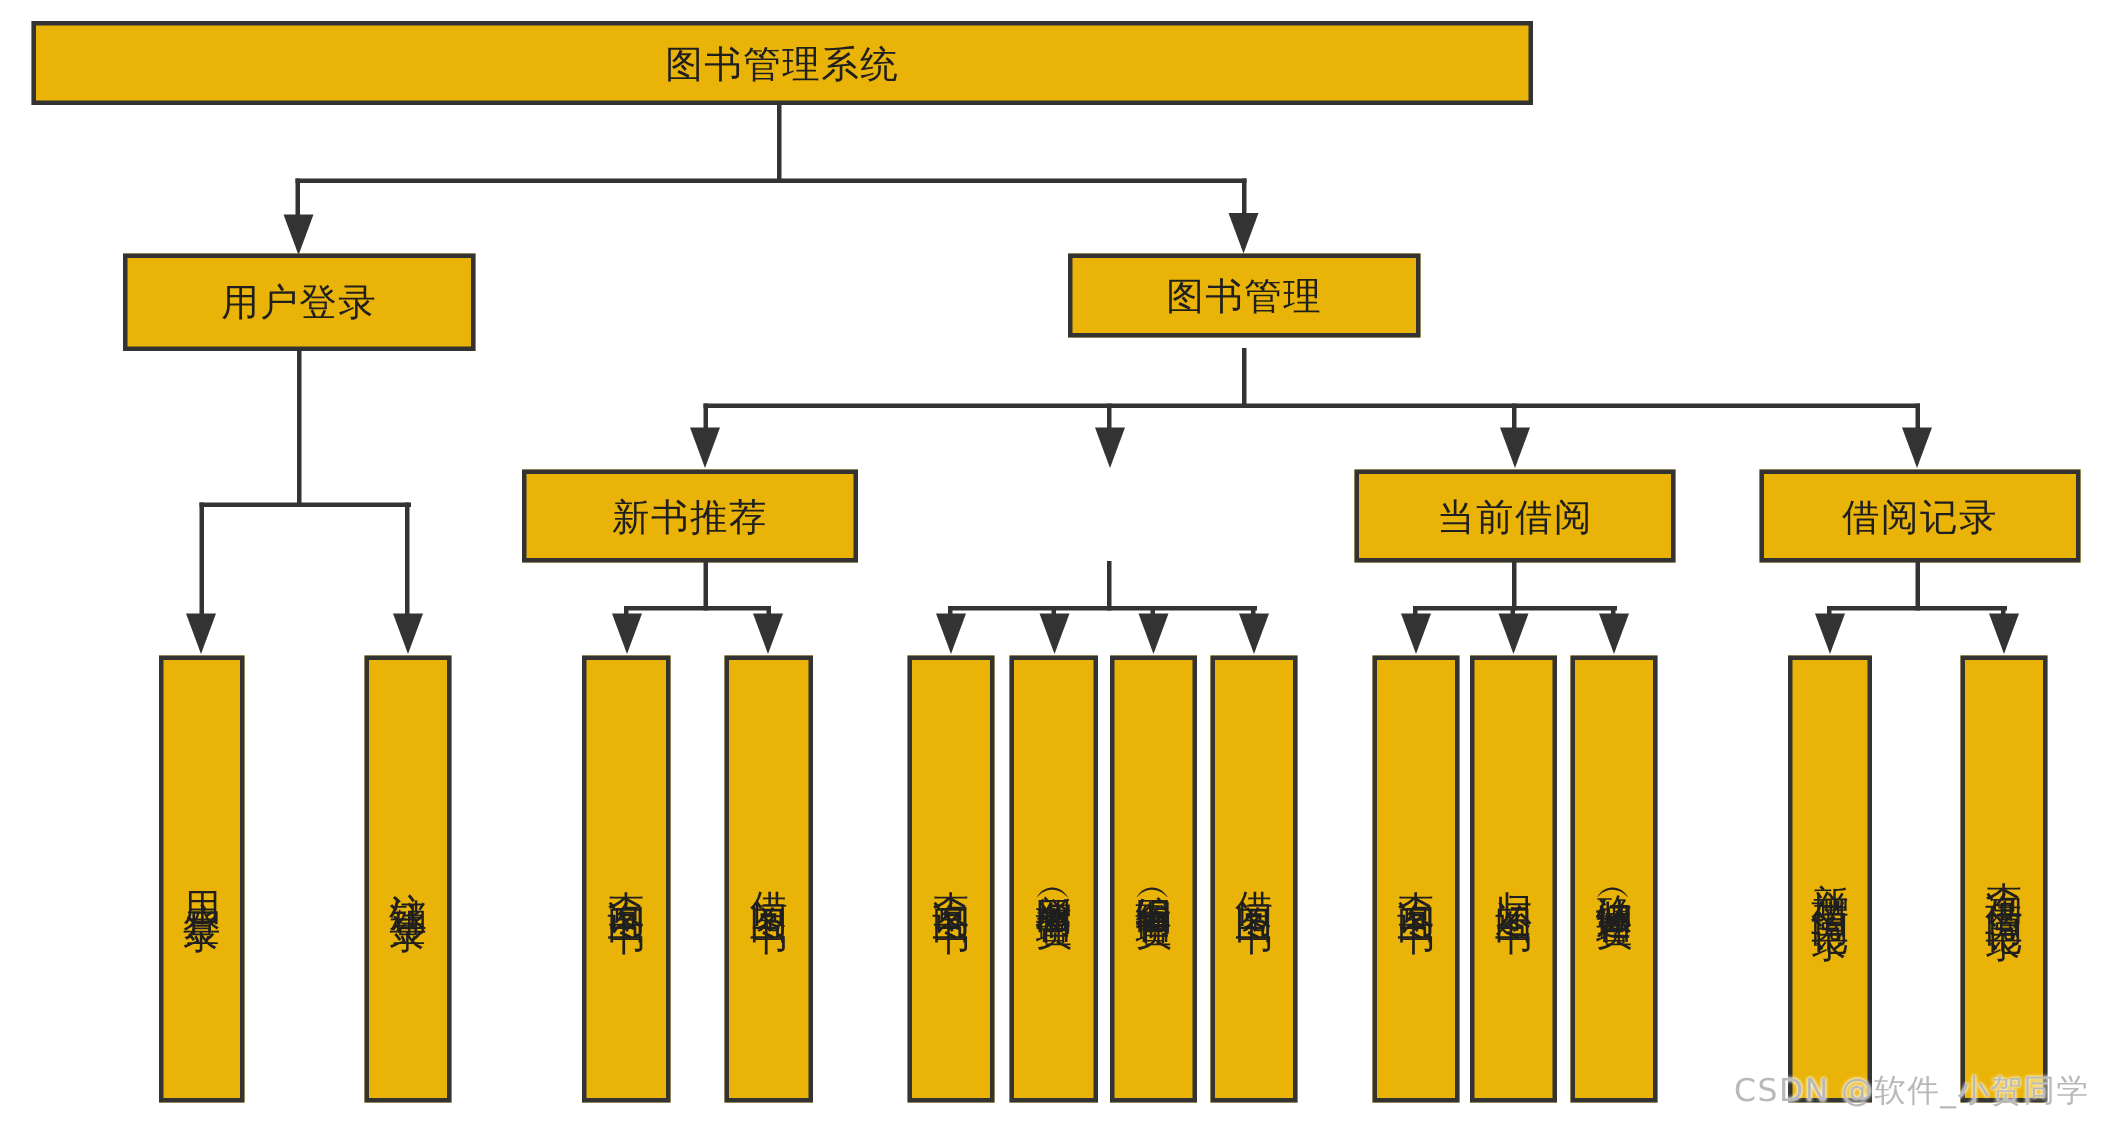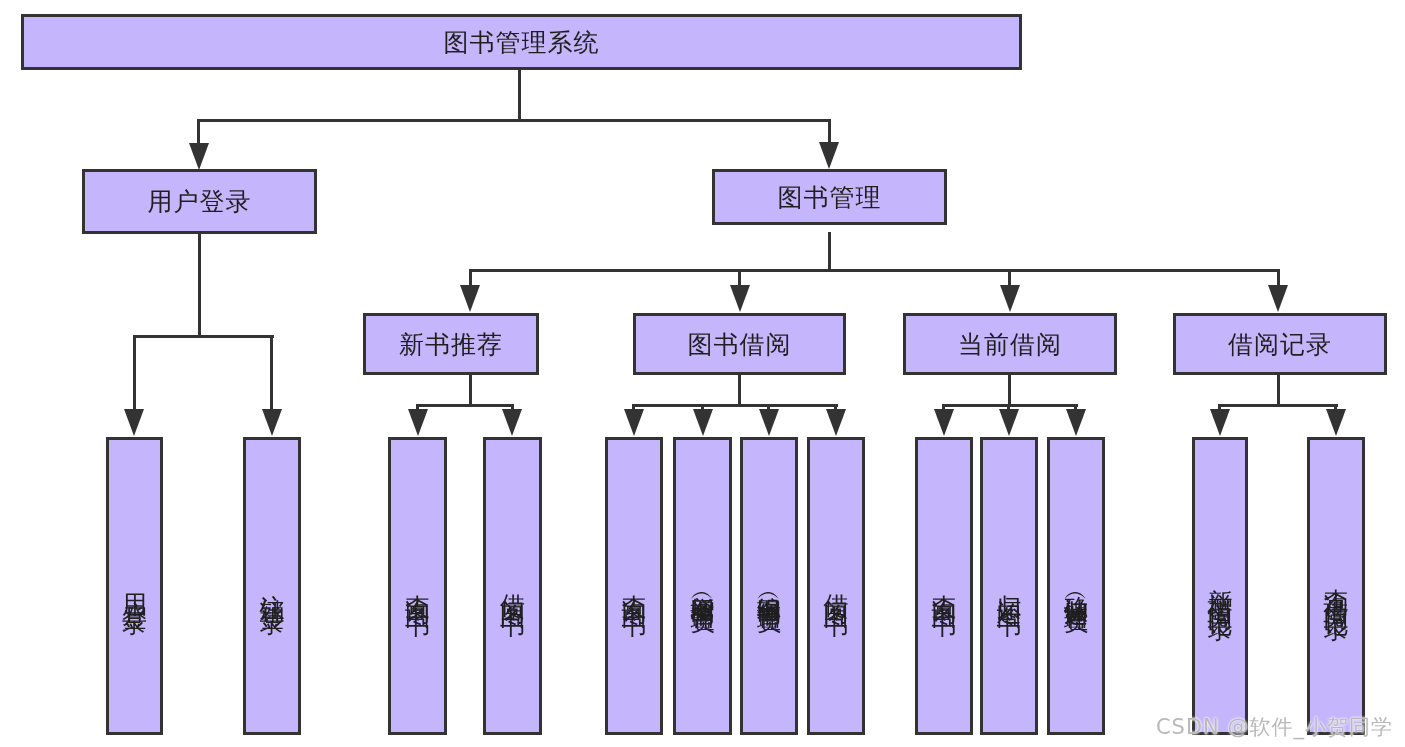--- a/index.html
+++ b/index.html
@@ -6,21 +6,21 @@
   body {
     width: 1405px; height: 747px;
     background: #ffffff;
     font-family: "DejaVu Sans", "Liberation Sans", sans-serif;
     position: relative; overflow: hidden;
   }
   #chart { position: absolute; left: 0; top: 0; width: 1405px; height: 747px; }
 
   .box {
     position: absolute; box-sizing: border-box;
-    border: 3px solid #333333; background: #c4b5fd;
+    border: 3px solid #333333; background: #eab308;
     display: flex; align-items: center; justify-content: center;
     color: #1f1f1f; font-size: 25px; letter-spacing: 1px;
     text-align: center; white-space: nowrap;
   }
   .vbox {
     writing-mode: vertical-rl; text-orientation: mixed;
     letter-spacing: 6px; font-size: 25px;
     top: 437px; height: 298px;
   }
   .vbox.long { letter-spacing: 2px; font-size: 24px; }
@@ -71,22 +71,21 @@
   <div class="hline" style="left:469px; top:269px; width:811px;"></div>
   <div class="vline" style="left:469px; top:269px; height:18px;"></div>
   <div class="arrow" style="left:460px; top:285px;"></div>
   <div class="vline" style="left:738px; top:269px; height:18px;"></div>
   <div class="arrow" style="left:730px; top:285px;"></div>
   <div class="vline" style="left:1008px; top:269px; height:18px;"></div>
   <div class="arrow" style="left:1000px; top:285px;"></div>
   <div class="vline" style="left:1277px; top:269px; height:18px;"></div>
   <div class="arrow" style="left:1268px; top:285px;"></div>
 
-  <div class="box" style="left:363px; top:313px; width:176px; height:62px;">新书推荐</div>
-  <div class="box" style="left:633px; top:313px; width:213px; height:62px;">图书借阅</div>
+  <div class="box" style="left:348px; top:313px; width:224px; height:62px;">新书推荐</div>
   <div class="box" style="left:903px; top:313px; width:214px; height:62px;font-family:Liberation Mono, monospace;">当前借阅</div>
   <div class="box" style="left:1173px; top:313px; width:214px; height:62px;">借阅记录</div>
 
   <div class="vline" style="left:469px; top:374px; height:33px;"></div>
   <div class="hline" style="left:417px; top:404px; width:97px;"></div>
   <div class="vline" style="left:416px; top:404px; height:9px;"></div>
   <div class="arrow" style="left:408px; top:409px;"></div>
   <div class="vline" style="left:511px; top:404px; height:9px;"></div>
   <div class="arrow" style="left:502px; top:409px;"></div>
 

